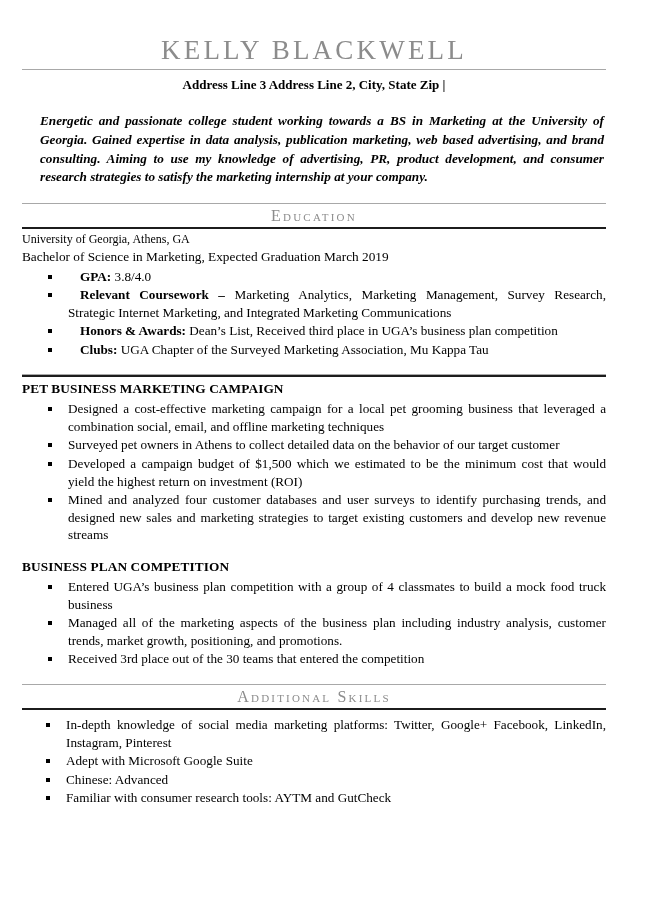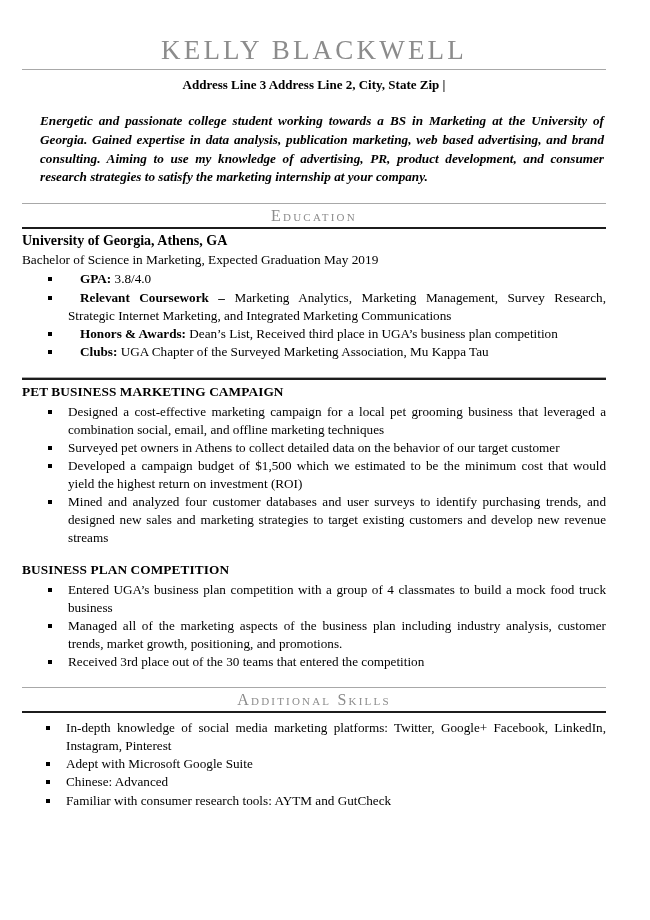--- a/index.html
+++ b/index.html
@@ -84,22 +84,22 @@
   .section-head .rule-bot {
     border: 0;
     border-top: 2px solid #1c1c1c;
     margin: 0;
     height: 0;
   }
 
   
   .block { margin-top: 3px; }
   .org {
-    font-weight: bold;
-    font-size: 14px;
+    font-weight: normal;
+    font-size: 12px;
     line-height: 1.33;
   }
   .degree {
     font-size: 13.3px;
     line-height: 1.33;
   }
   .job-title {
     font-weight: bold;
     font-size: 13.3px;
     line-height: 1.35;
@@ -148,21 +148,21 @@
 
   <div class="summary">Energetic and passionate college student working towards a BS in Marketing at the University of Georgia. Gained expertise in data analysis, publication marketing, web based advertising, and brand consulting. Aiming to use my knowledge of advertising, PR, product development, and consumer research strategies to satisfy the marketing internship at your company.</div>
 
   <div class="section-head">
     <hr class="rule-top">
     <div class="title">Education</div>
     <hr class="rule-bot">
   </div>
   <div class="block">
     <div class="org">University of Georgia, Athens, GA</div>
-    <div class="degree">Bachelor of Science in Marketing, Expected Graduation May 2019</div>
+    <div class="degree">Bachelor of Science in Marketing, Expected Graduation March 2019</div>
     <ul class="bullets" id="education-bullets">
         <li><b>GPA:</b><span> 3.8/4.0</span></li>
         <li><b>Relevant Coursework –</b><span> Marketing Analytics, Marketing Management, Survey Research, Strategic Internet Marketing, and Integrated Marketing Communications</span></li>
         <li><b>Honors &amp; Awards:</b><span> Dean’s List, Received third place in UGA’s business plan competition</span></li>
         <li><b>Clubs:</b><span> UGA Chapter of the Surveyed Marketing Association, Mu Kappa Tau</span></li>
       </ul>
   </div>
 
   <div class="section-head">
     <hr class="rule-top">

